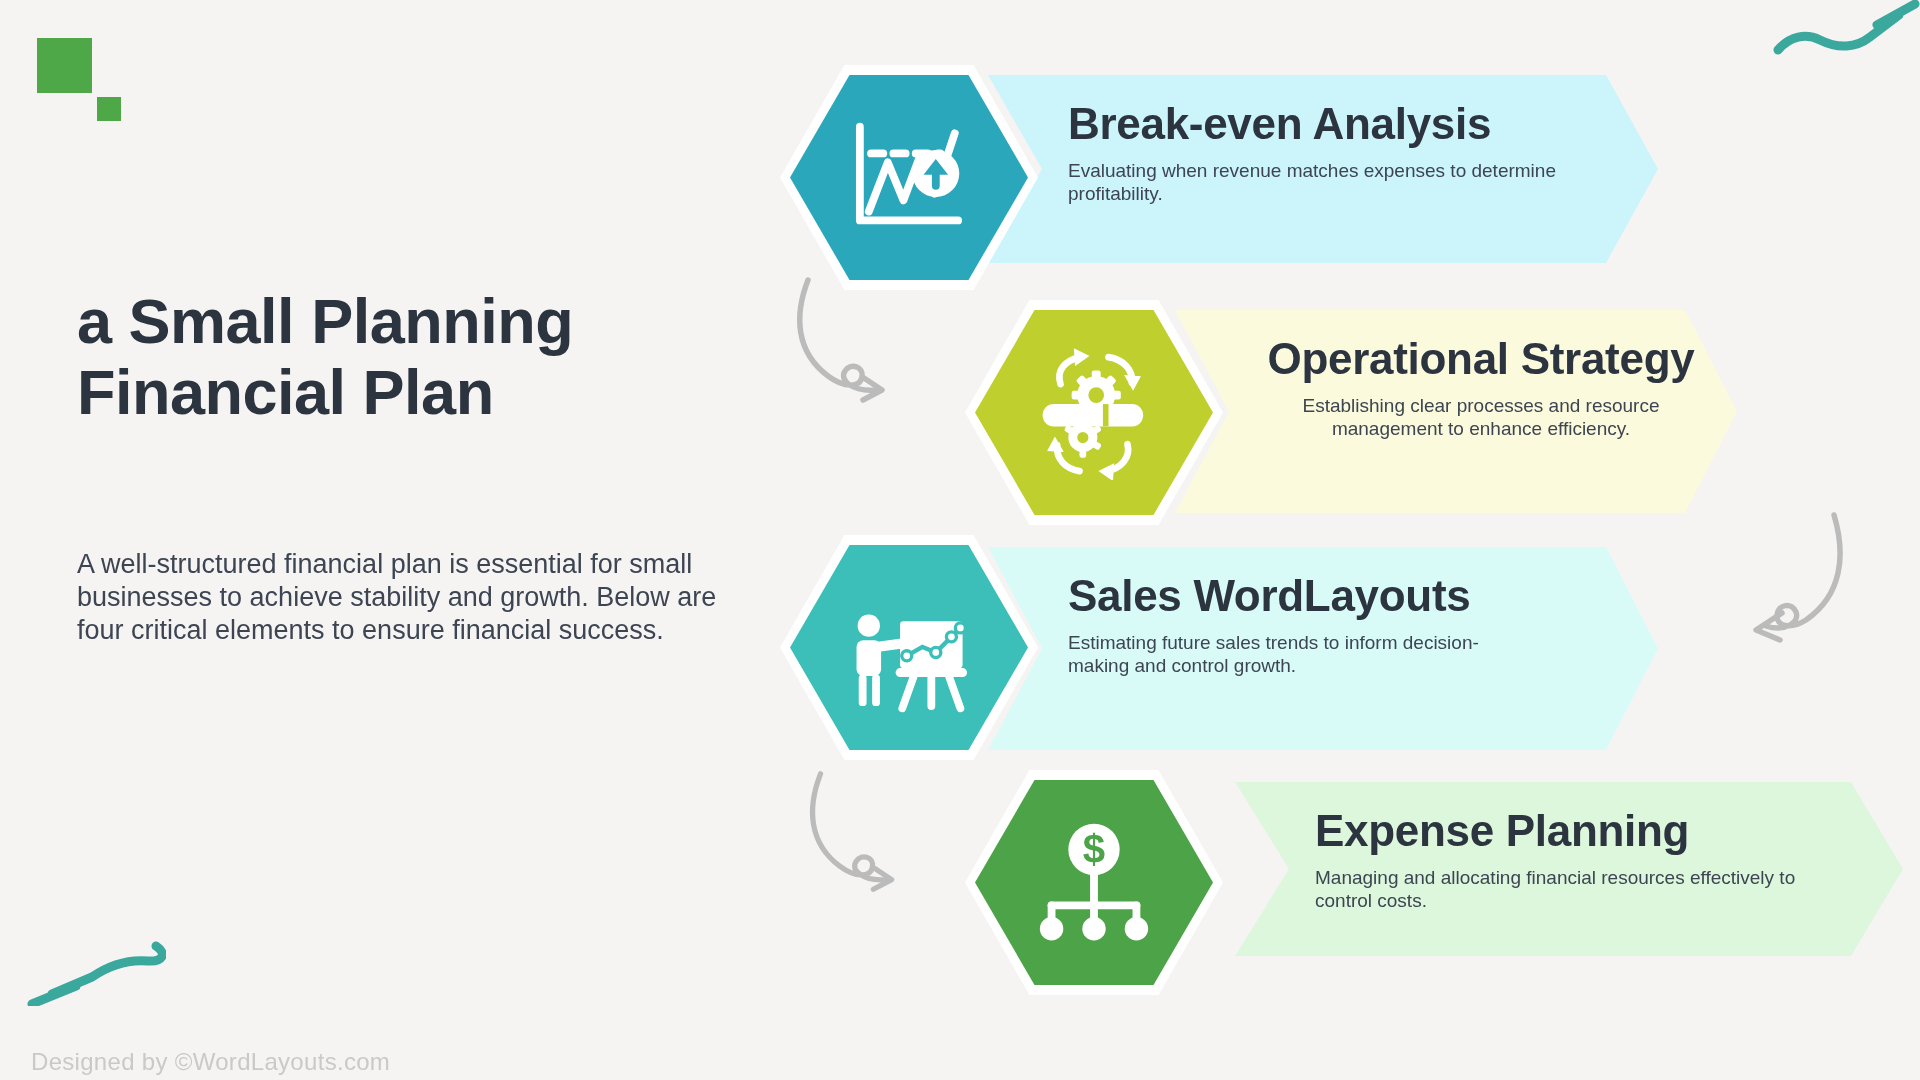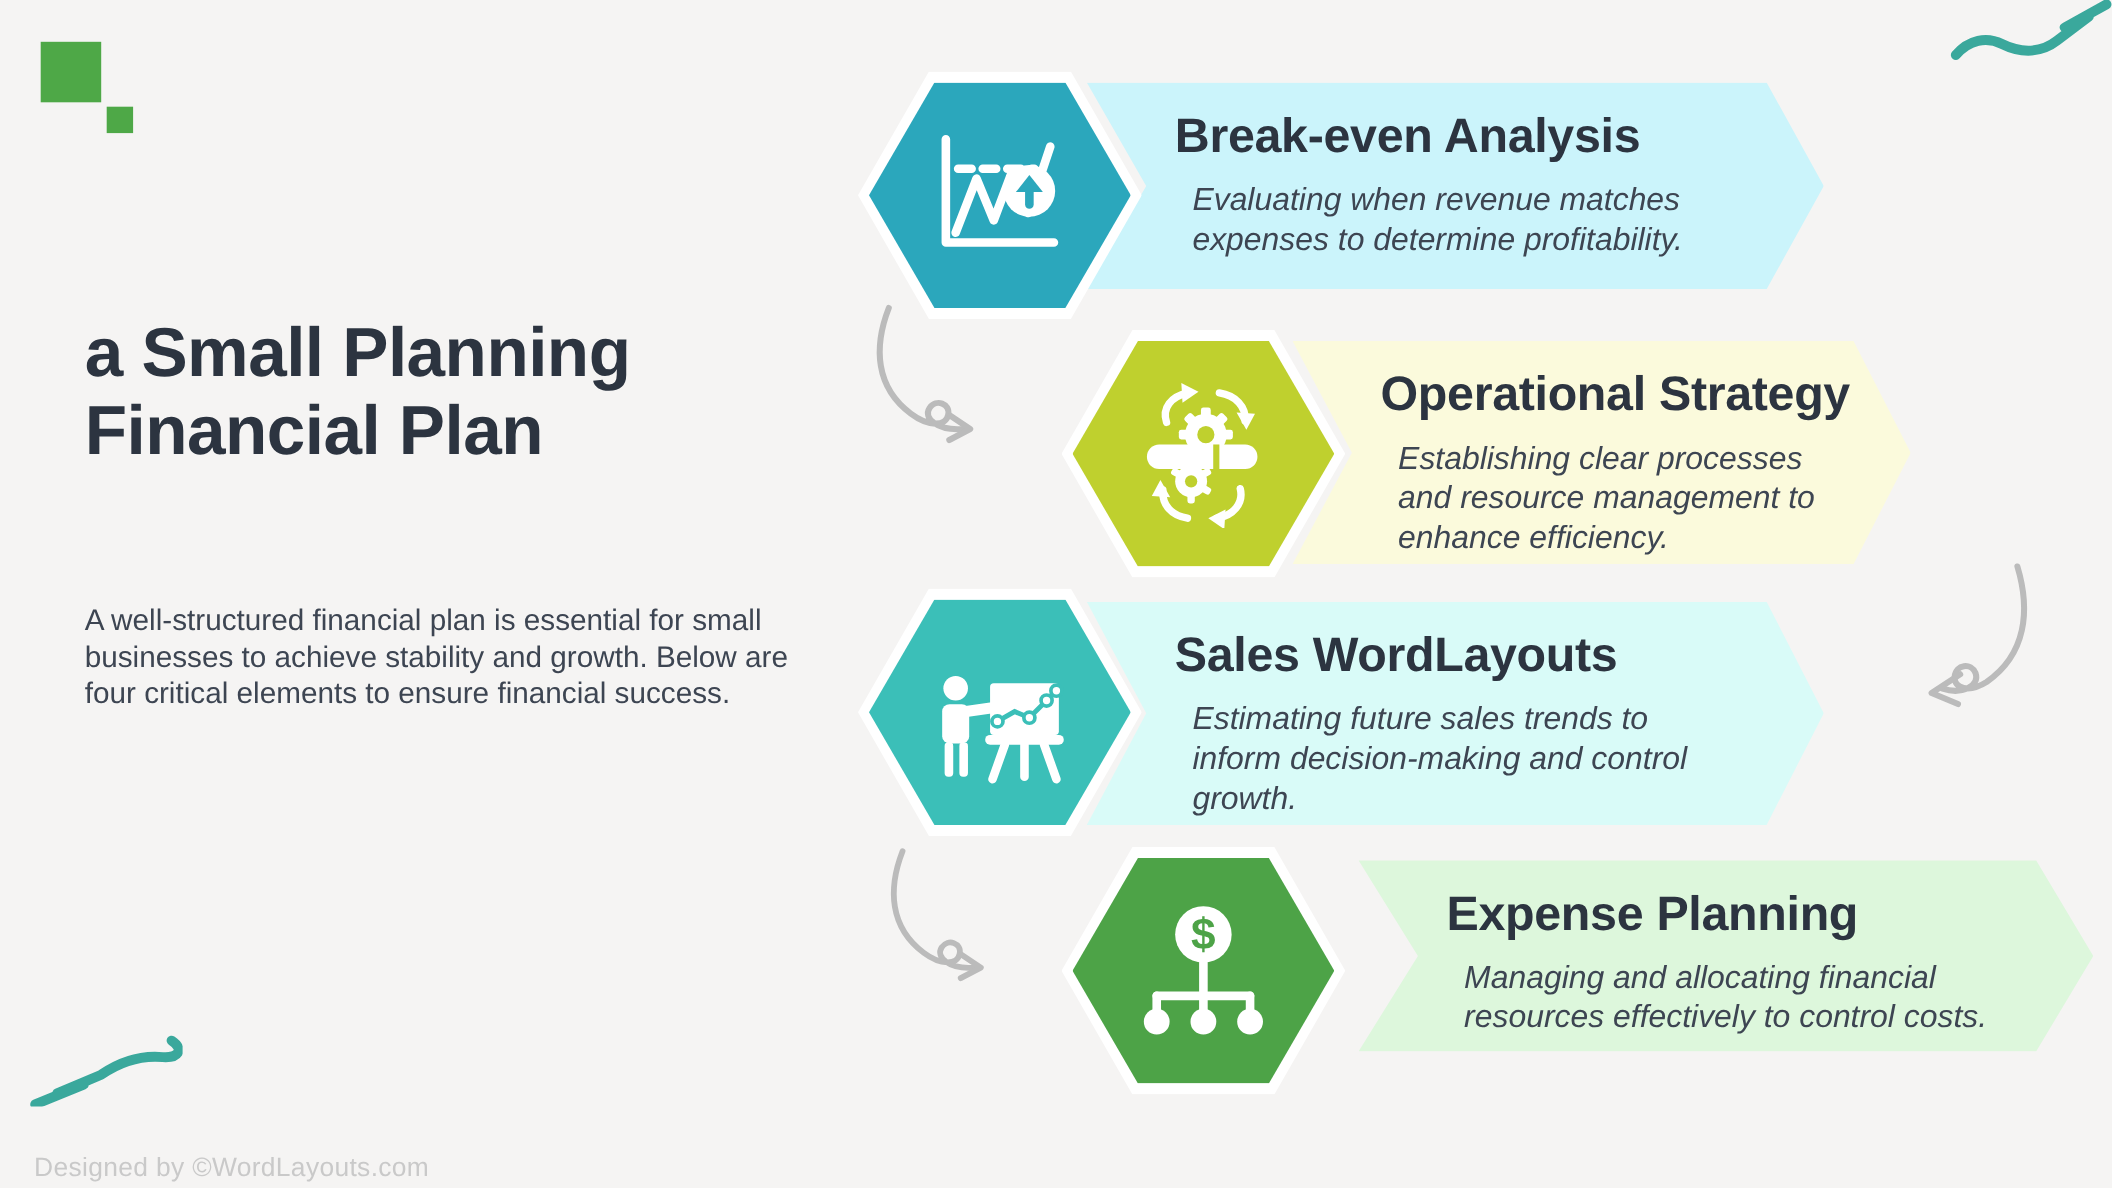--- a/index.html
+++ b/index.html
@@ -23,36 +23,36 @@
     position:absolute;left:10px;top:1048px;color:var(--footer);font-size:24px;letter-spacing:0.3px;margin-left:21px;
   }
   
   .row{position:absolute;inset:0;}
   .banner{
     position:absolute;z-index:1;background:var(--banner);
     clip-path:polygon(0 0, calc(100% - 52px) 0, 100% 50%, calc(100% - 52px) 100%, 0 100%, 54px 50%);
     box-sizing:border-box;padding:24px 30px 0 80px;
   }
   .banner h2{margin:0 0 10px 0;font-size:44px;font-weight:700;color:var(--ink);letter-spacing:-0.3px;line-height:1.13;}
-  .banner p{margin:16px;font-size:29px;line-height:1.24;color:var(--body);font-style:italic;}
+  .banner p{margin:0;font-size:19px;line-height:1.24;color:var(--body);}
   .hex-outer{
     position:absolute;z-index:2;width:258px;height:225px;background:#ffffff;
     clip-path:polygon(0 50%,25% 0,75% 0,100% 50%,75% 100%,25% 100%);
   }
   .hex{
     position:absolute;z-index:3;width:238px;height:205px;background:var(--hex);
     clip-path:polygon(0 50%,25% 0,75% 0,100% 50%,75% 100%,25% 100%);
     display:flex;align-items:center;justify-content:center;
   }
   .hex svg{width:134px;height:134px;}
   .r1 .hex-outer{left:780px;top:65px;}  .r1 .hex{left:790px;top:75px;}
   .r1 .banner{left:988px;top:75px;width:670px;height:188px;}
   .r1 .banner p{max-width:510px;}
   .r2 .hex-outer{left:965px;top:300px;} .r2 .hex{left:975px;top:310px;}
-  .r2 .banner{left:1175px;top:310px;width:562px;height:203px;}
+  .r2 .banner{left:1175px;top:310px;width:562px;height:203px;text-align:center;}
   .r2 .banner p{max-width:510px;}
   .r3 .hex-outer{left:780px;top:535px;} .r3 .hex{left:790px;top:545px;}
   .r3 .banner{left:988px;top:547px;width:670px;height:203px;}
   .r3 .banner p{max-width:465px;}
   .r4 .hex-outer{left:965px;top:770px;} .r4 .hex{left:975px;top:780px;}
   .r4 .banner{left:1235px;top:782px;width:668px;height:174px;}
   .r4 .banner p{max-width:490px;}
   
   .deco{position:absolute;}
   .deco path{fill:none;stroke-linecap:round;stroke-linejoin:round;}

